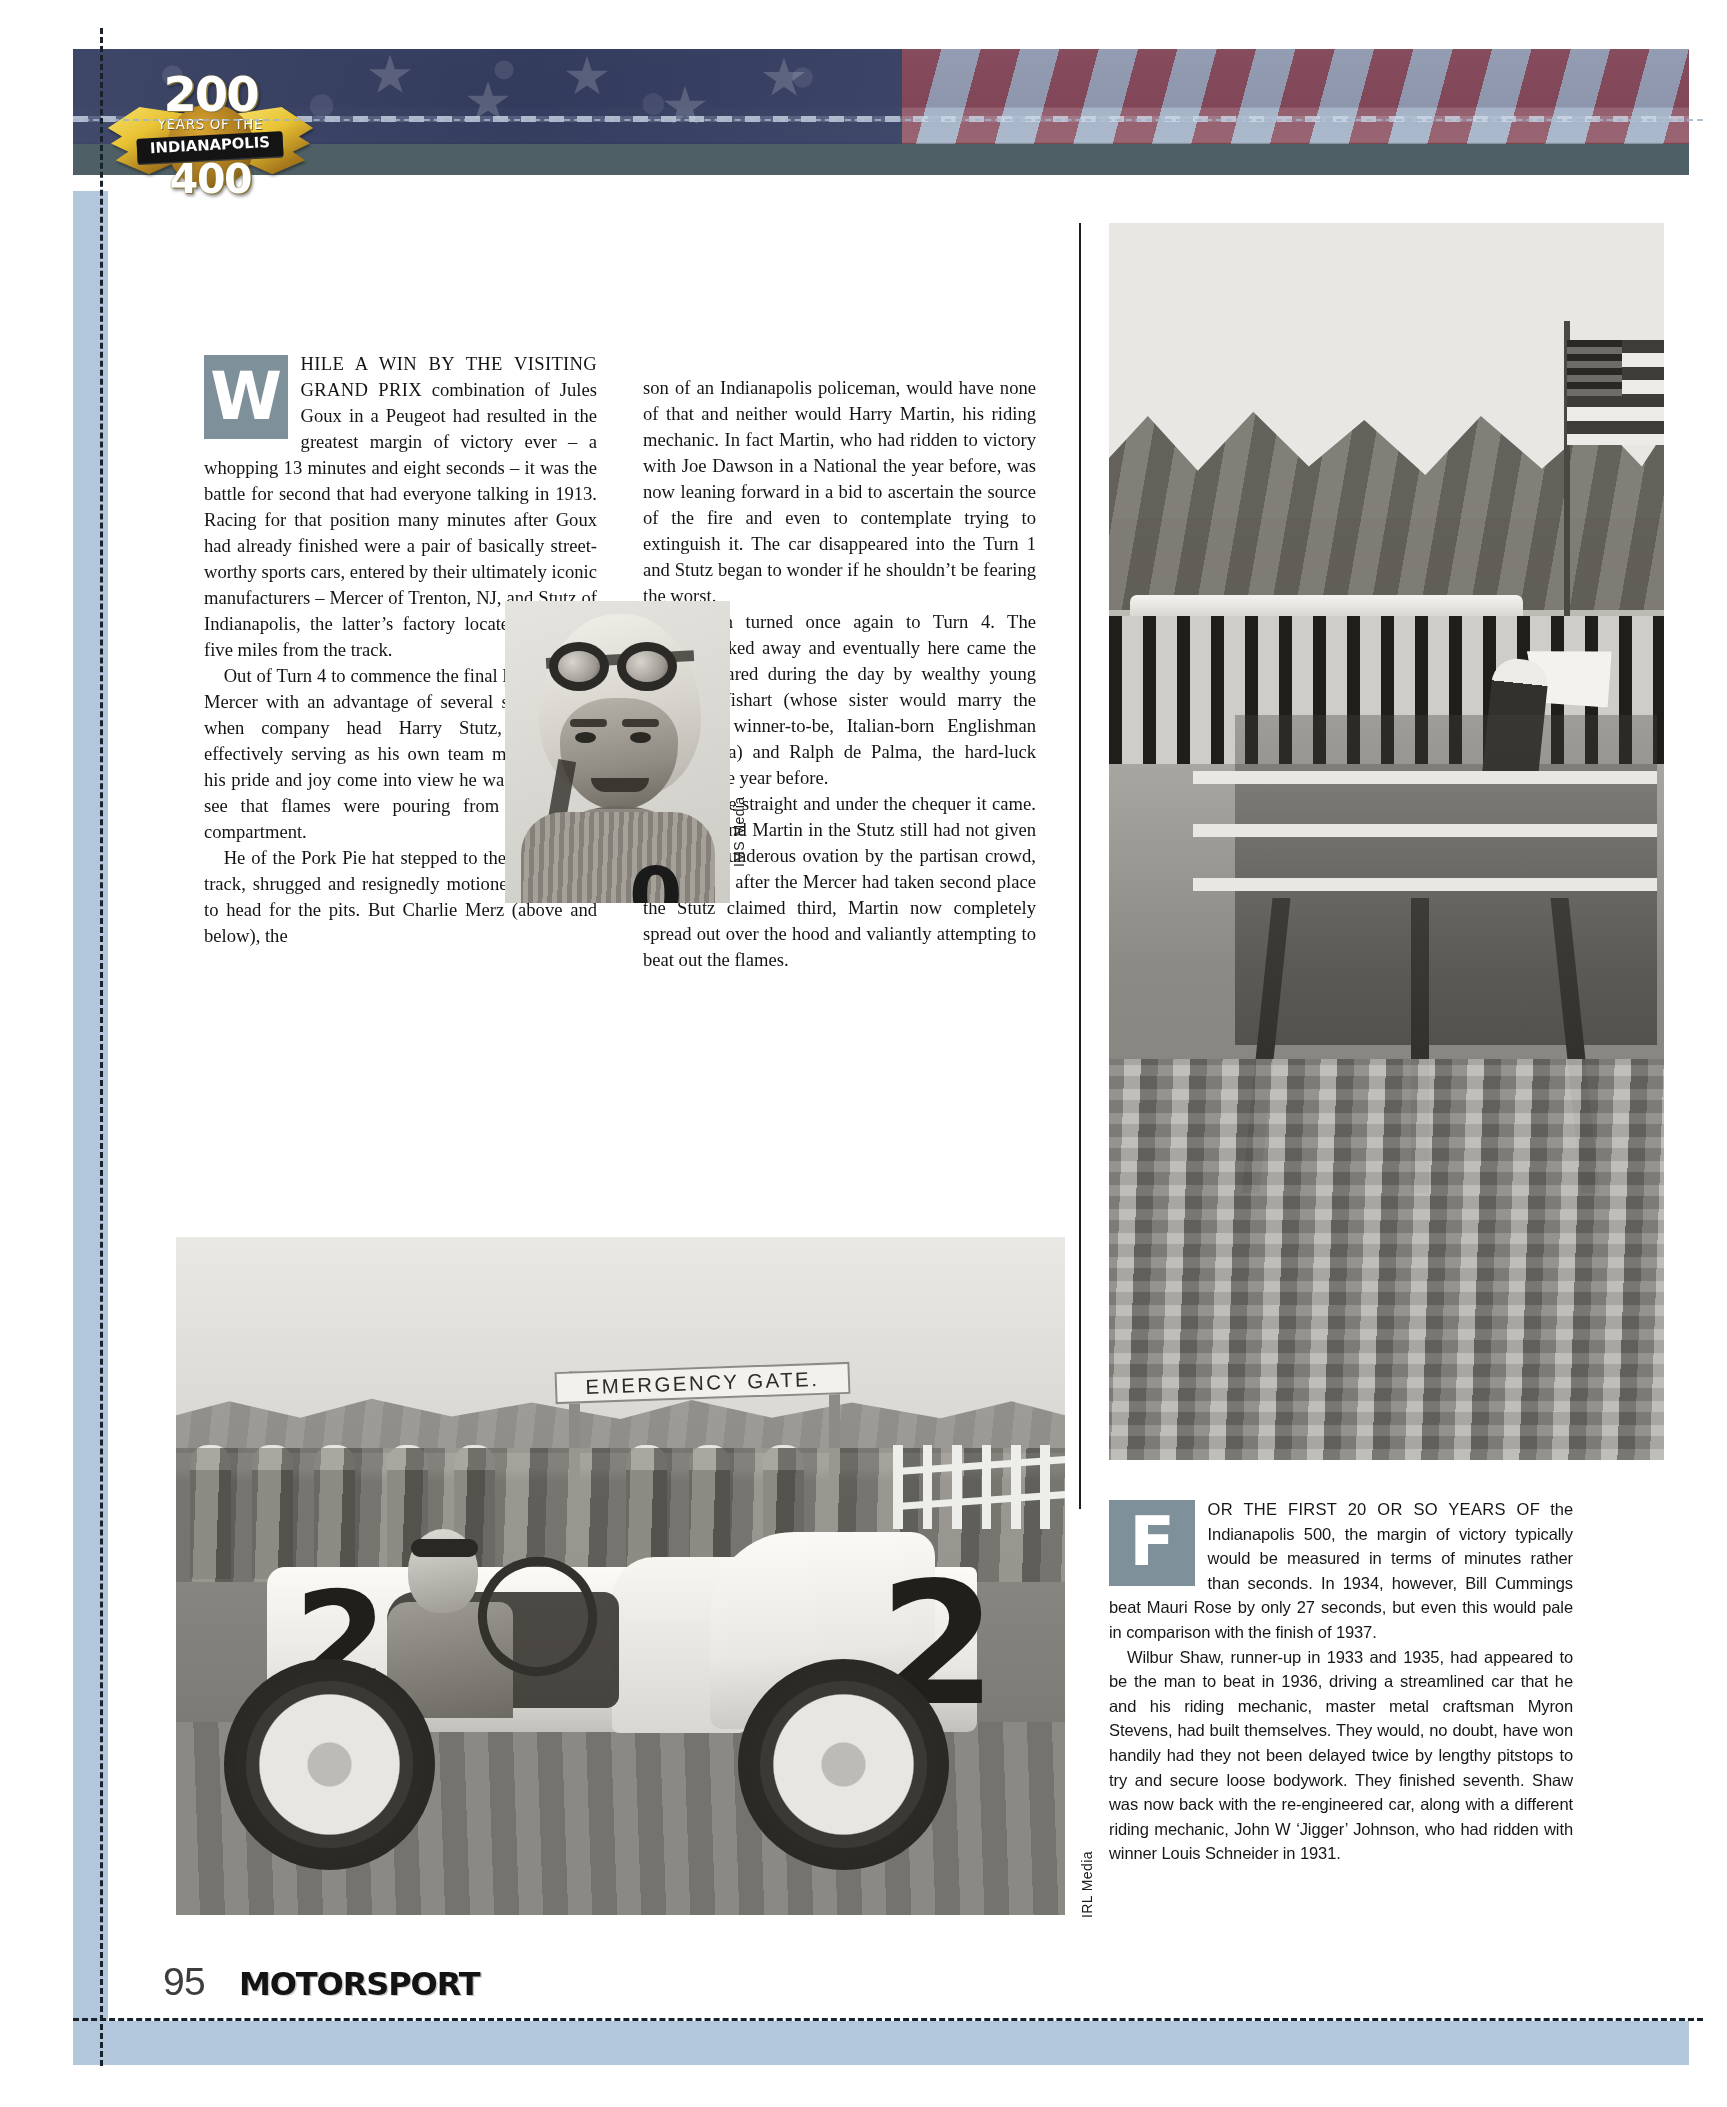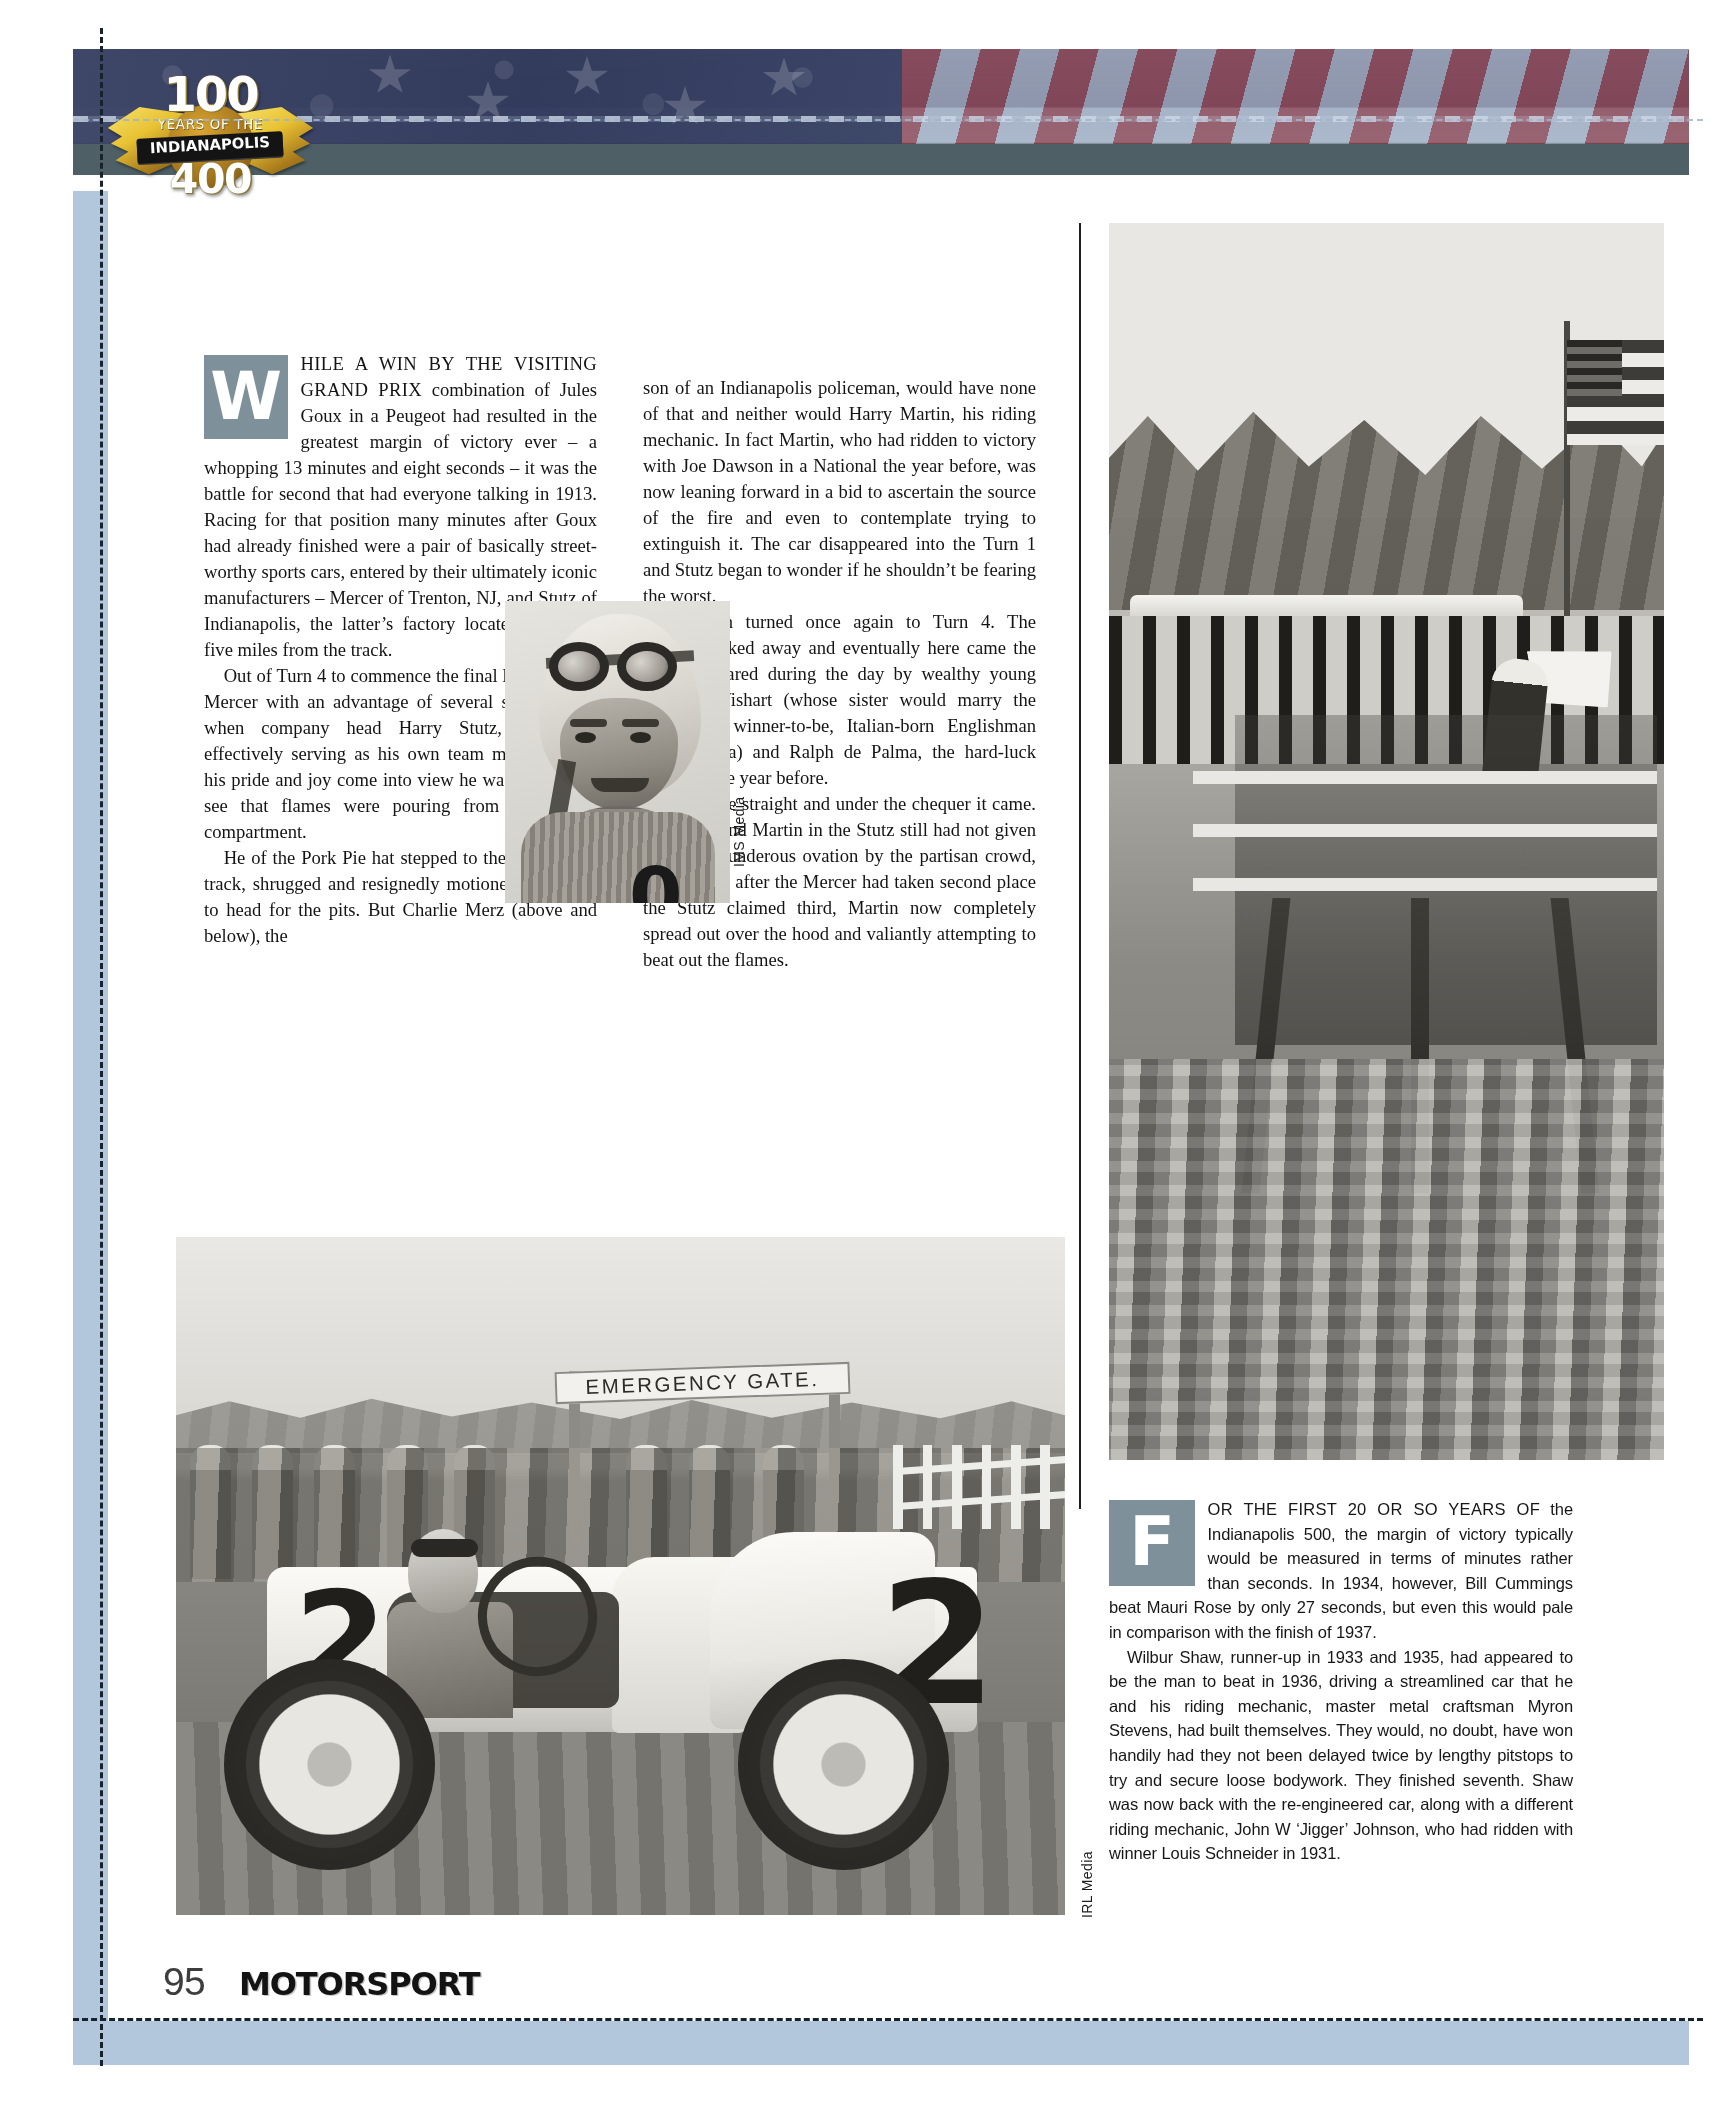--- a/index.html
+++ b/index.html
@@ -586,21 +586,21 @@
     <div class="sheen"></div>
     <div class="wave-lower"></div>
   </div>
 
   <div class="logo">
     <div class="wings">
       <div class="wing wing-l"></div>
       <div class="wing wing-r"></div>
     </div>
     <div class="orb"></div>
-    <div class="t100">100</div>
+    <div class="t100">200</div>
     <div class="tyears">YEARS OF THE</div>
     <div class="ribbon"></div>
     <div class="tindy">INDIANAPOLIS</div>
     <div class="t500">400</div>
   </div>
 
   <div class="col-rule"></div>
 
   <div class="photo-stand">
     <div class="sky"></div>

